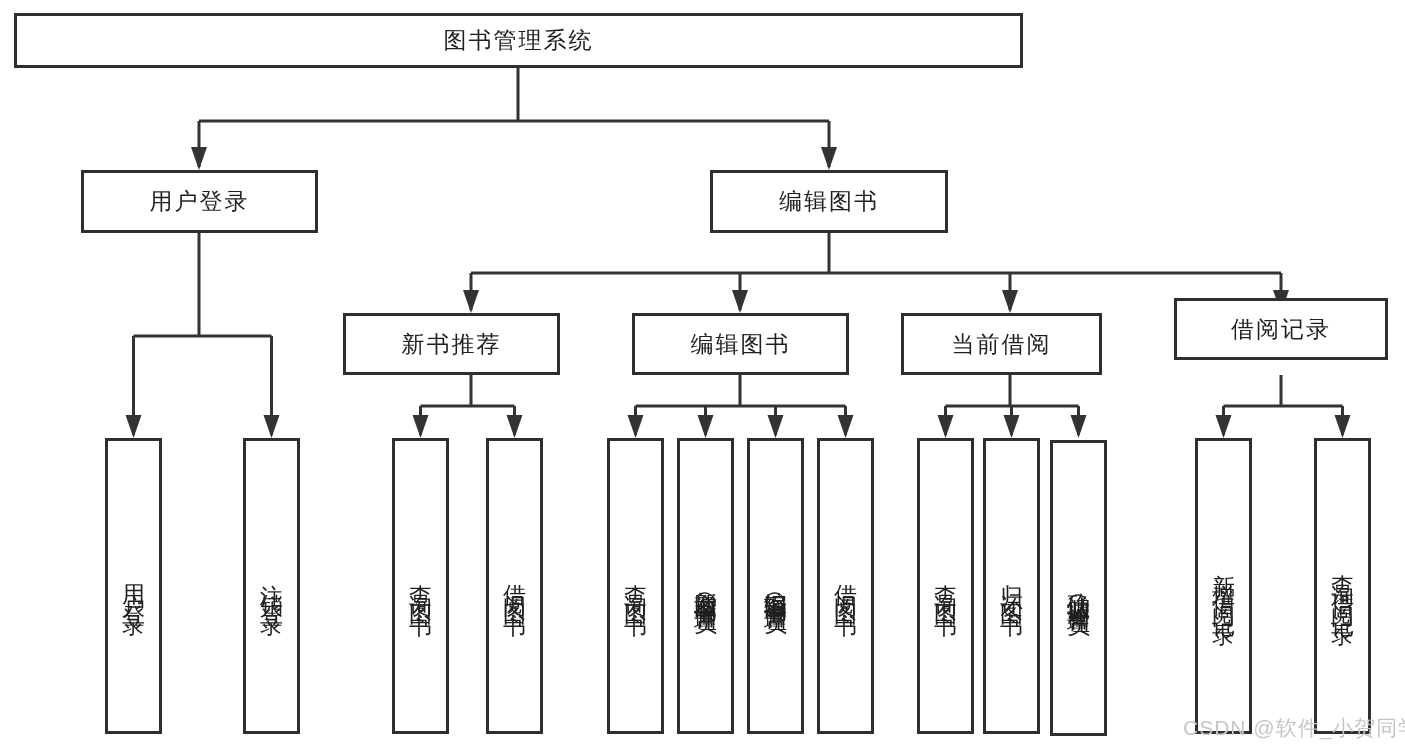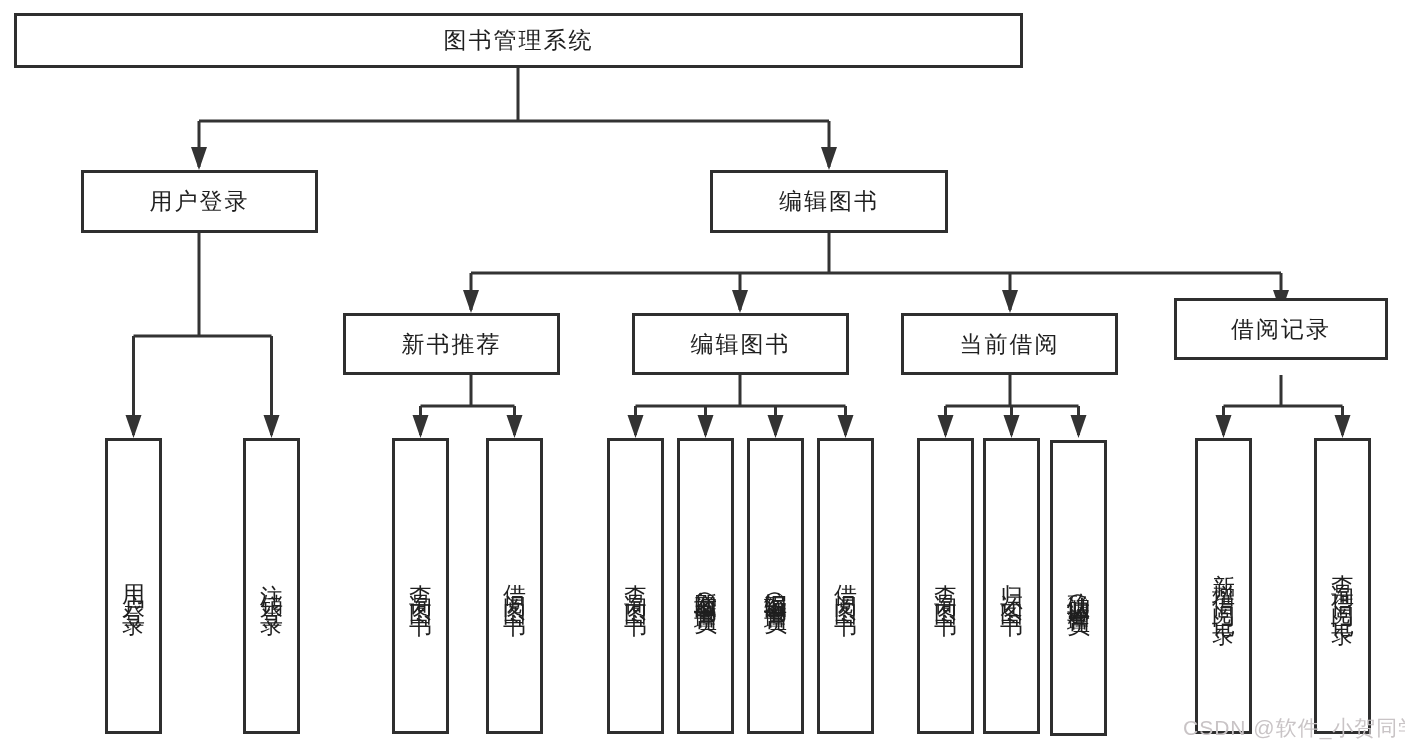--- a/index.html
+++ b/index.html
@@ -78,21 +78,21 @@
   <div class="hbox" style="left:710px;top:170px;width:238px;height:63px">
     <span>编辑图书</span>
   </div>
 
   <div class="hbox" style="left:343px;top:313px;width:217px;height:62px">
     <span>新书推荐</span>
   </div>
   <div class="hbox" style="left:632px;top:313px;width:217px;height:62px">
     <span>编辑图书</span>
   </div>
-  <div class="hbox" style="left:901px;top:313px;width:217px;height:62px">
+  <div class="hbox" style="left:901px;top:313px;width:201px;height:62px">
     <span>当前借阅</span>
   </div>
   <div class="hbox" style="left:1174px;top:298px;width:214px;height:62px">
     <span>借阅记录</span>
   </div>
 
   <div class="vbox" style="left:105px;top:438px;width:57px;height:296px">
     <span>用户登录</span>
   </div>
   <div class="vbox" style="left:243px;top:438px;width:57px;height:296px">

